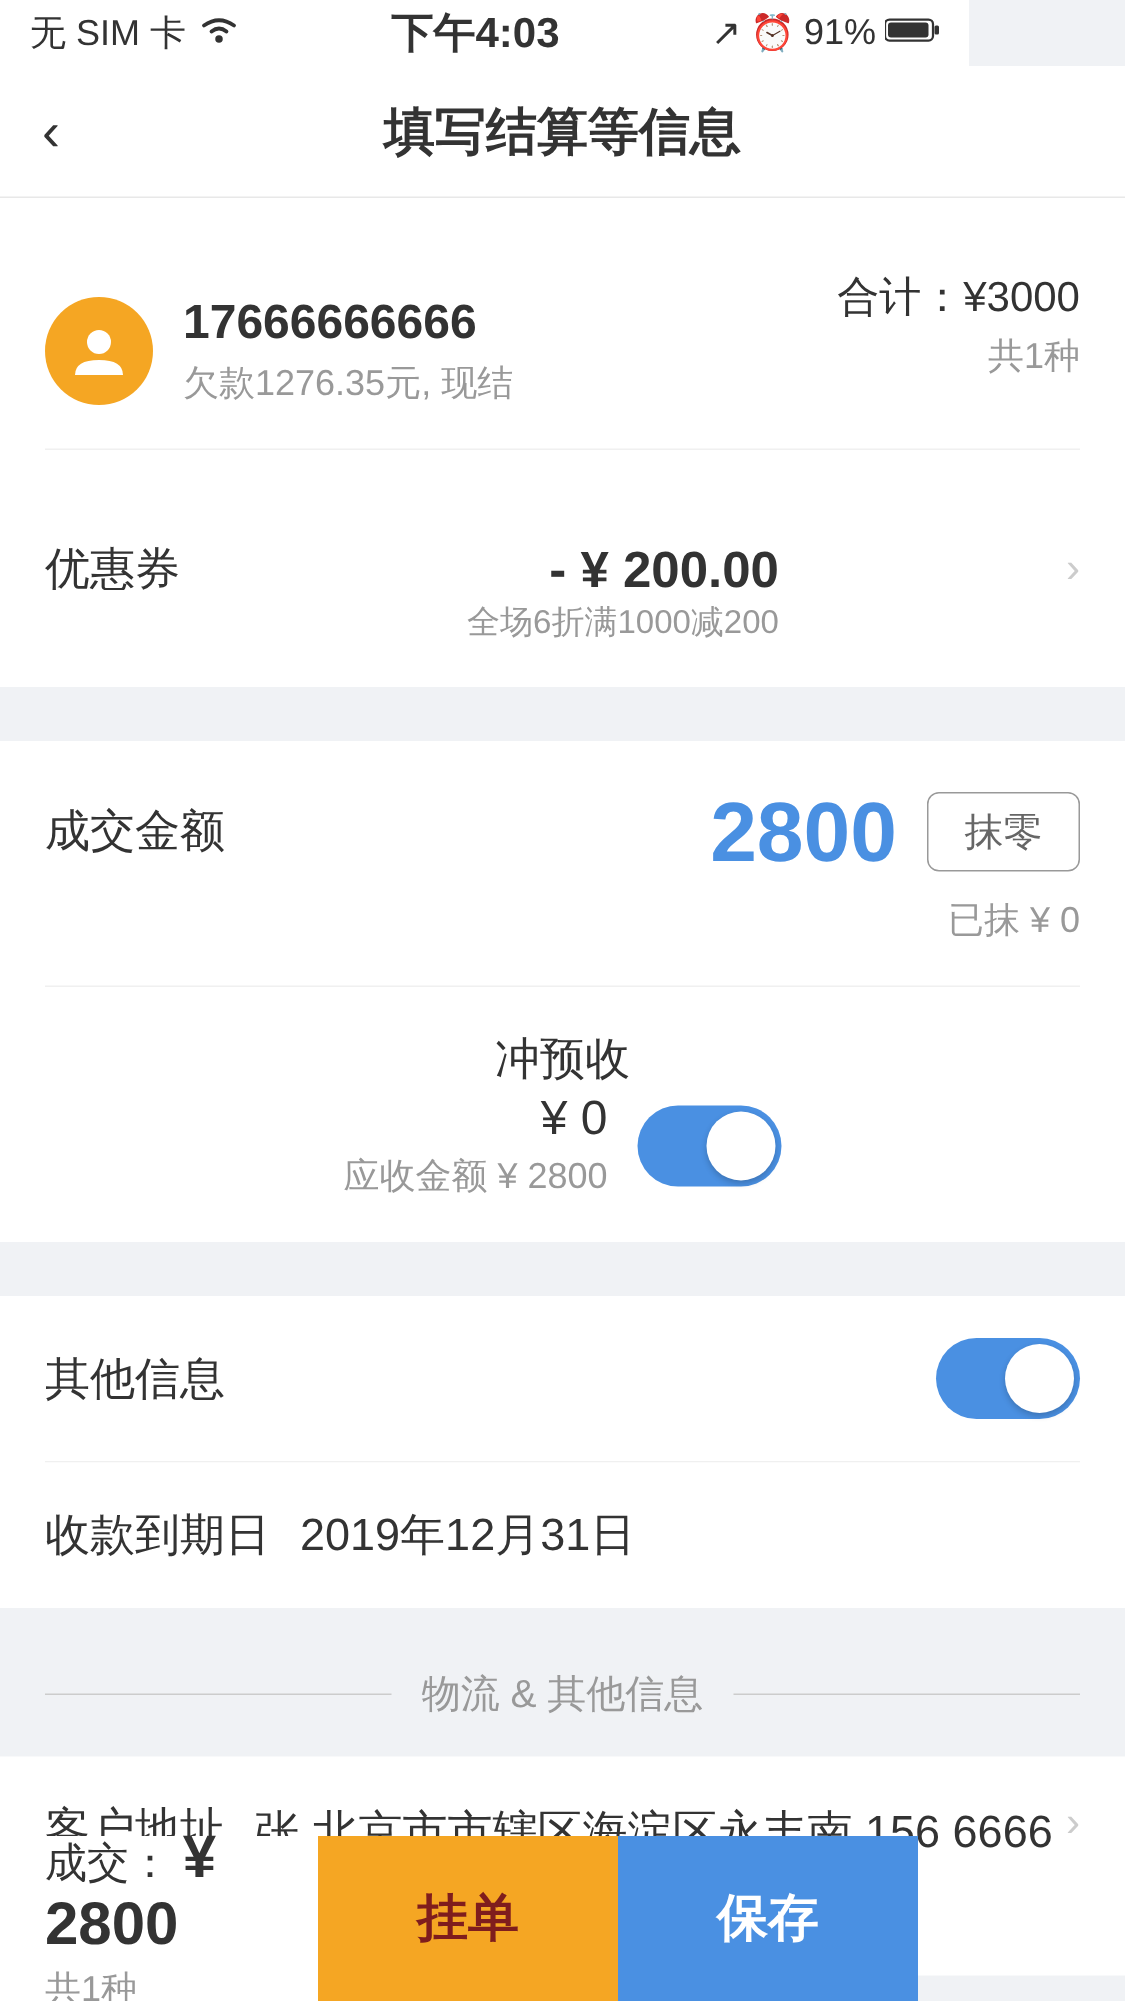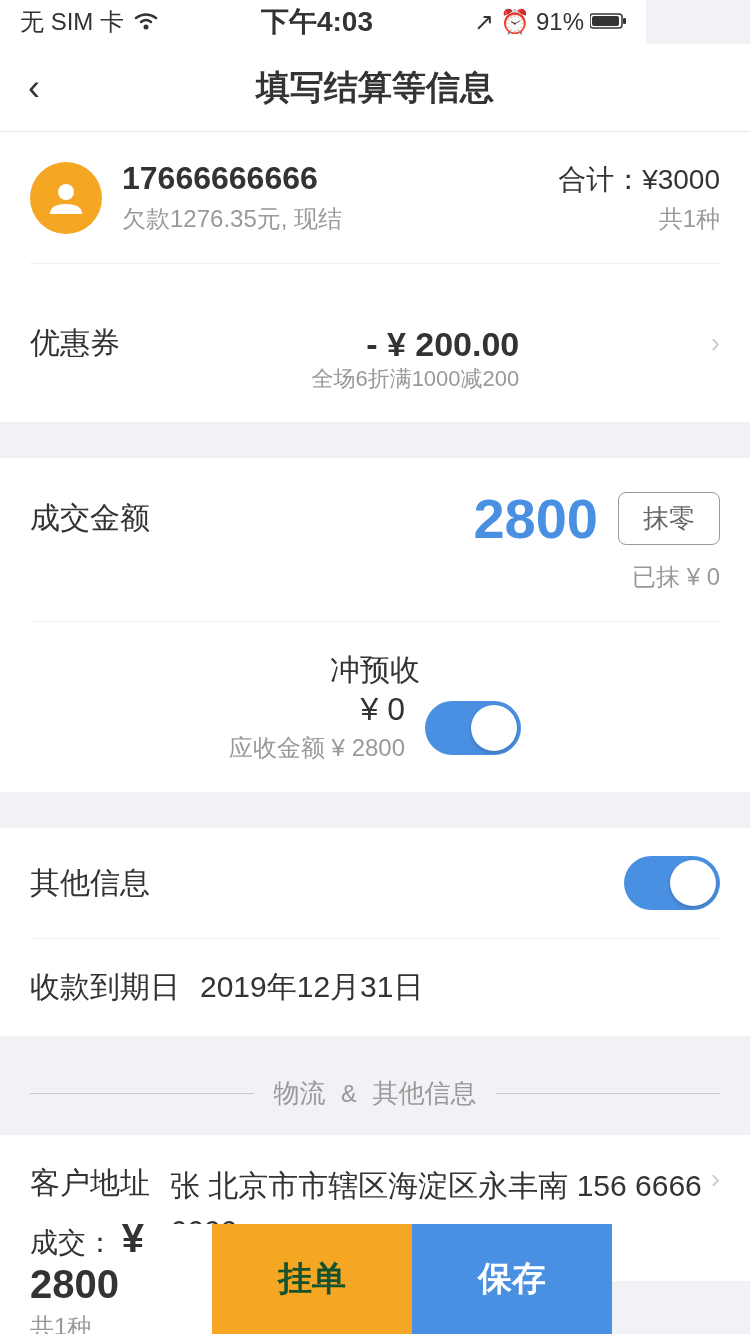--- a/index.html
+++ b/index.html
@@ -60,21 +60,21 @@
     }
 
     
     .customer-row {
       display: flex;
       align-items: center;
       justify-content: space-between;
       padding: 28px 30px;
       background: #fff;
     }
-    .customer-left { display: flex; align-items: center; gap: 20px; }
+    .customer-left { display: flex; align-items: center; gap: 20px; margin-top: 36px; }
     .avatar {
       width: 72px;
       height: 72px;
       border-radius: 50%;
       background: #f5a623;
       display: flex;
       align-items: center;
       justify-content: center;
       font-size: 36px;
       color: #fff;
@@ -187,21 +187,20 @@
     .due-value { font-size: 30px; color: #333; }
 
     
     .logistics-header {
       background: #f0f2f5;
       padding: 24px 30px;
       display: flex;
       align-items: center;
       justify-content: center;
       gap: 20px;
-      font-family: Liberation Mono, monospace;
     }
     .logistics-line { flex: 1; height: 1px; background: #ccc; }
     .logistics-text { font-size: 26px; color: #999; white-space: nowrap; }
 
     
     .address-section { background: #fff; padding: 28px 30px; }
     .address-row {
       display: flex;
       align-items: flex-start;
       justify-content: space-between;
@@ -228,21 +227,21 @@
     .bottom-summary .deal-amount { font-size: 40px; font-weight: 700; color: #333; }
     .bottom-summary .deal-count { font-size: 24px; color: #999; margin-top: 4px; }
     .btn-hang {
       width: 200px;
       height: 110px;
       background: #f5a623;
       display: flex;
       align-items: center;
       justify-content: center;
       font-size: 34px;
-      color: #14532d;
+      color: #7f1d1d;
       font-weight: 600;
       cursor: pointer;
     }
     .btn-save {
       width: 200px;
       height: 110px;
       background: #4a90e2;
       display: flex;
       align-items: center;
       justify-content: center;

